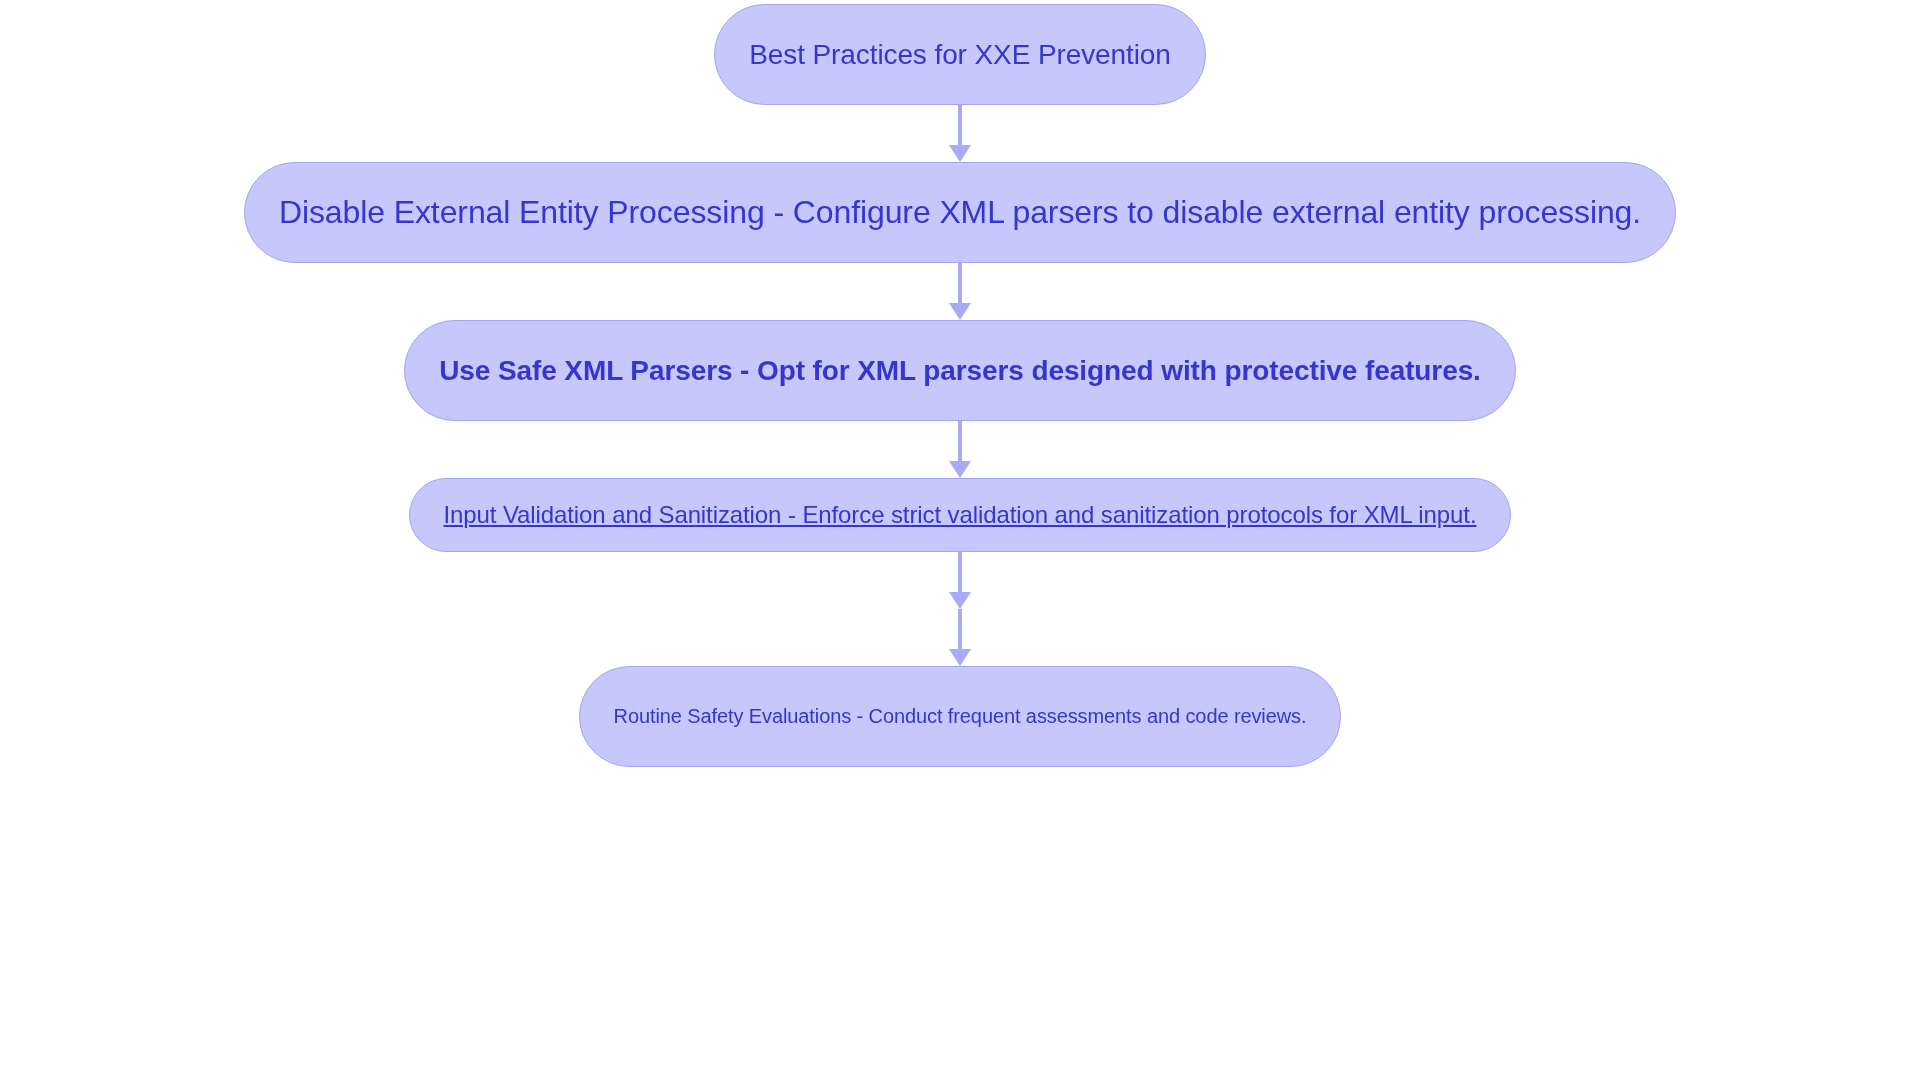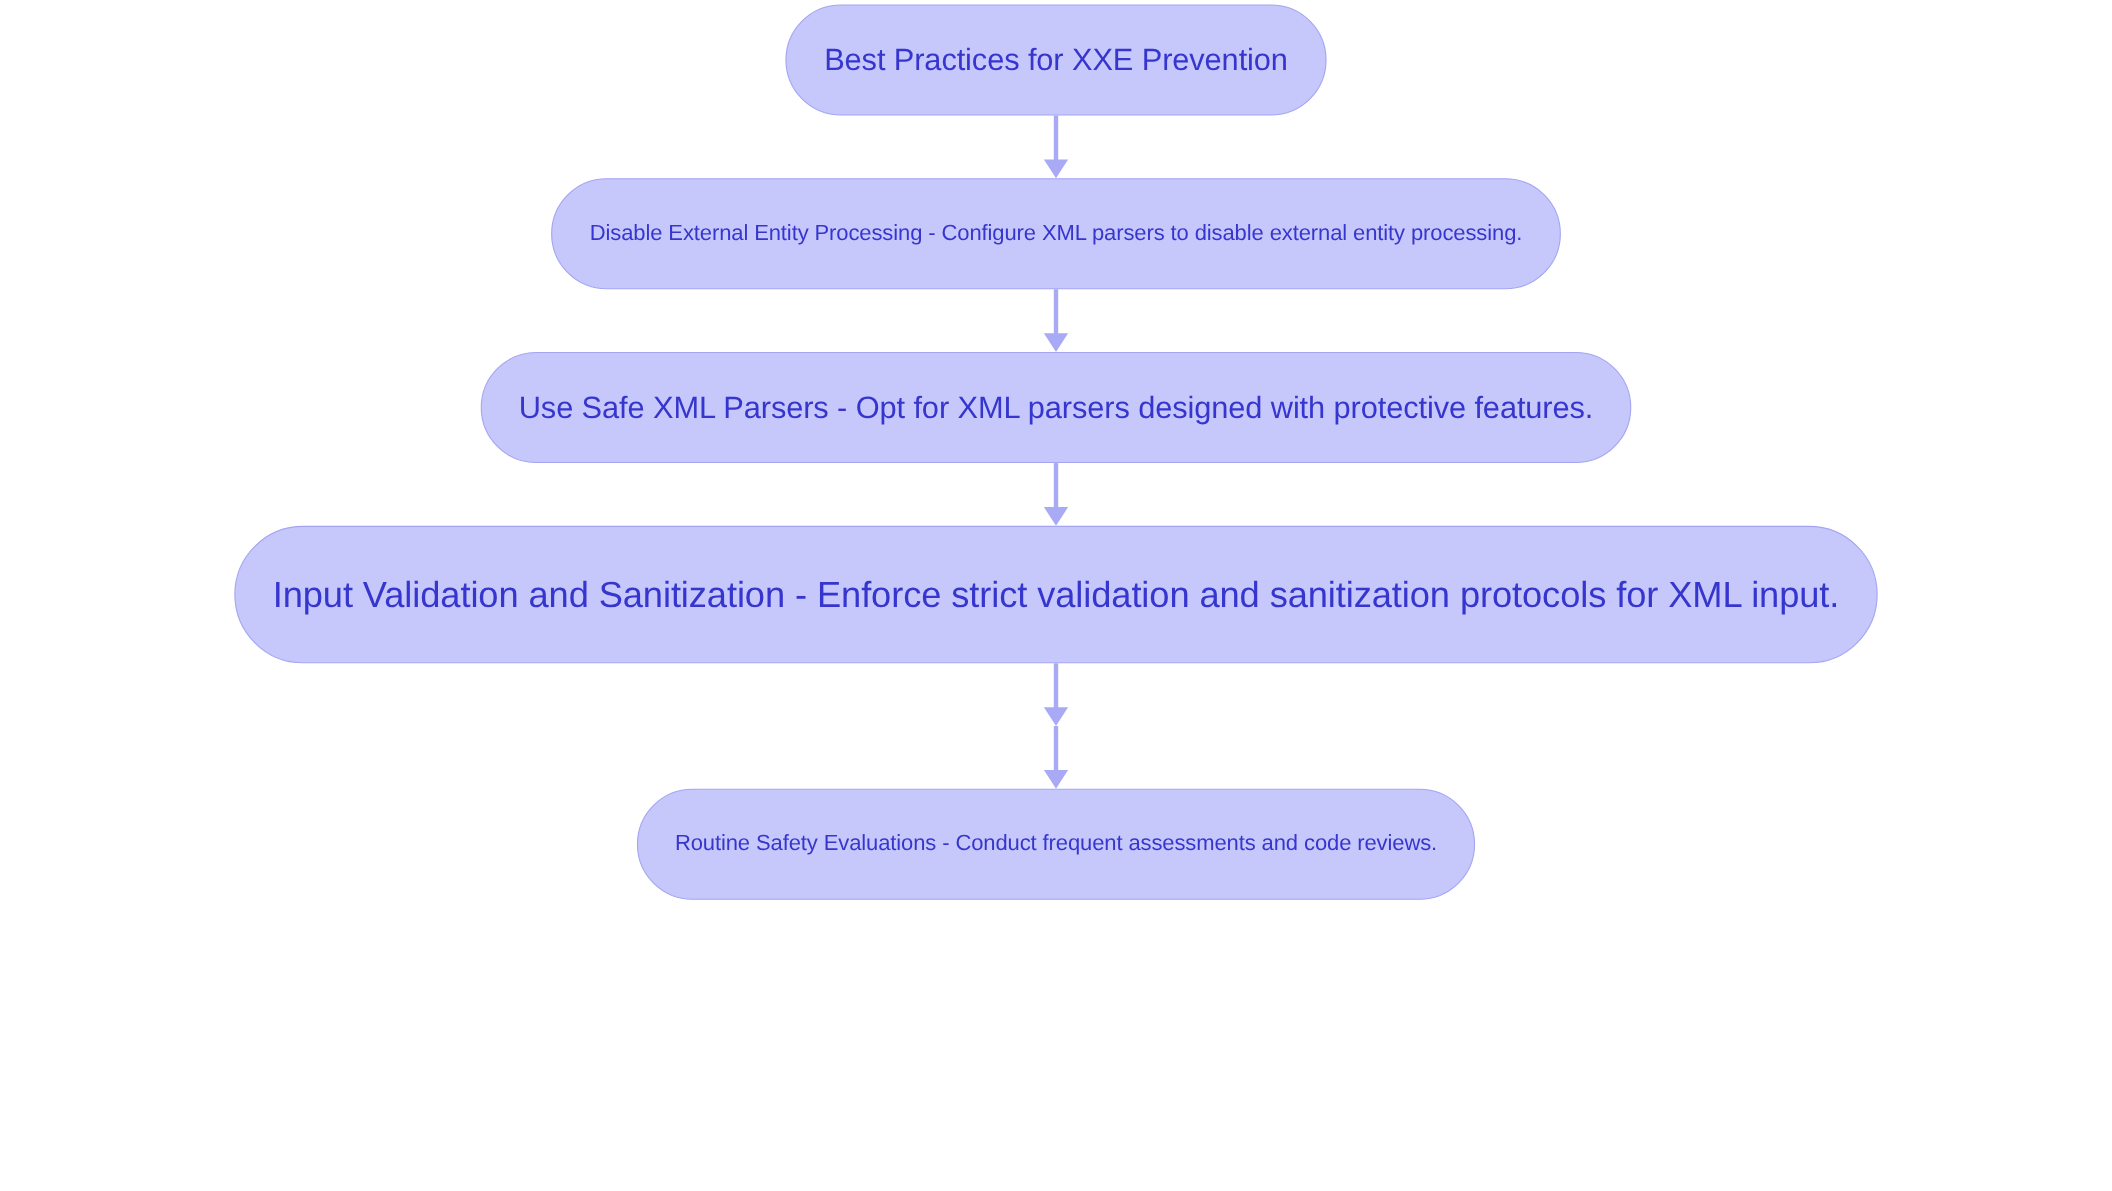--- a/index.html
+++ b/index.html
@@ -38,23 +38,23 @@
     letter-spacing: -0.1px;
   }
 
   .node-label {
     display: block;
     padding: 0 34px;
   }
 
   
   .n0 { margin-top: 4px;  height: 101px; font-size: 28px; }
-  .n1 { height: 101px; font-size: 20px; }
-  .n2 { height: 101px; font-size: 28px; }
-  .n3 { height: 125px; font-size: 33px; }
+  .n1 { height: 101px; font-size: 32px; }
+  .n2 { height: 101px; font-size: 28px; font-weight: bold; }
+  .n3 { height: 74px; font-size: 24px; text-decoration: underline; }
   .n4 { height: 101px; font-size: 28px; }
   .n5 { height: 101px; font-size: 20px; }
 
   
   .connector {
     position: relative;
     width: 10px;
     display: flex;
     flex-direction: column;
     align-items: center;

